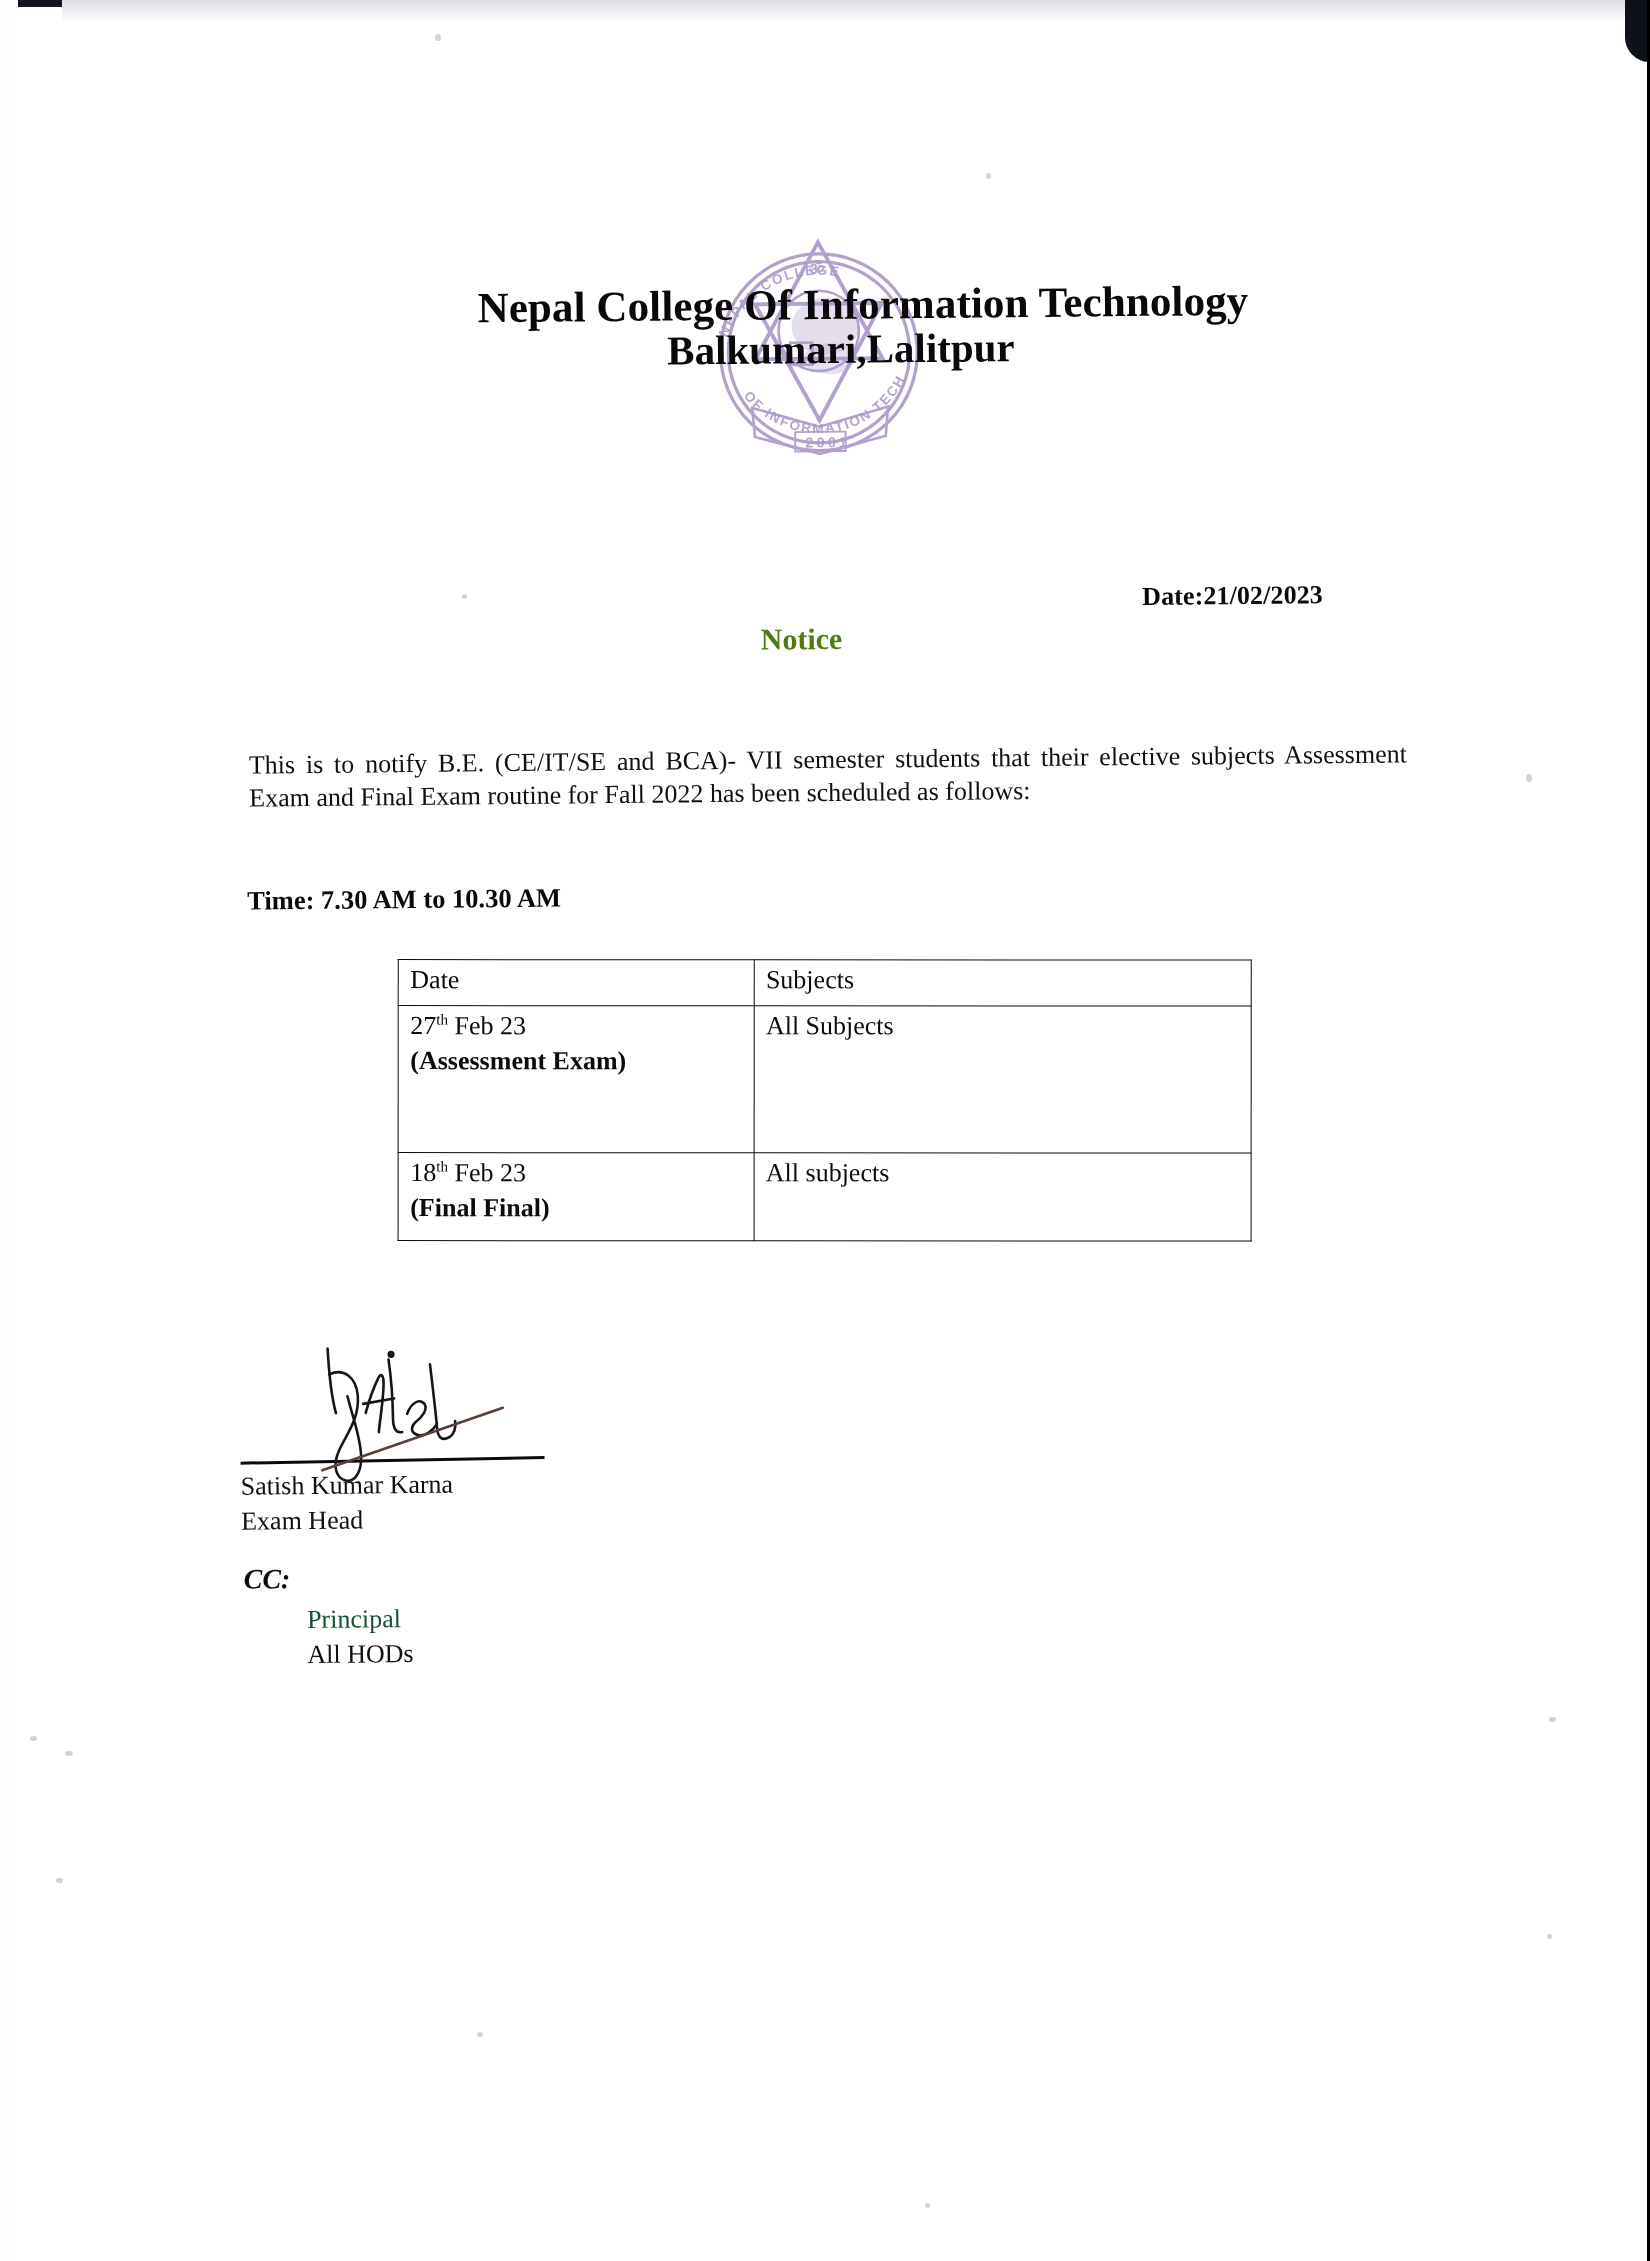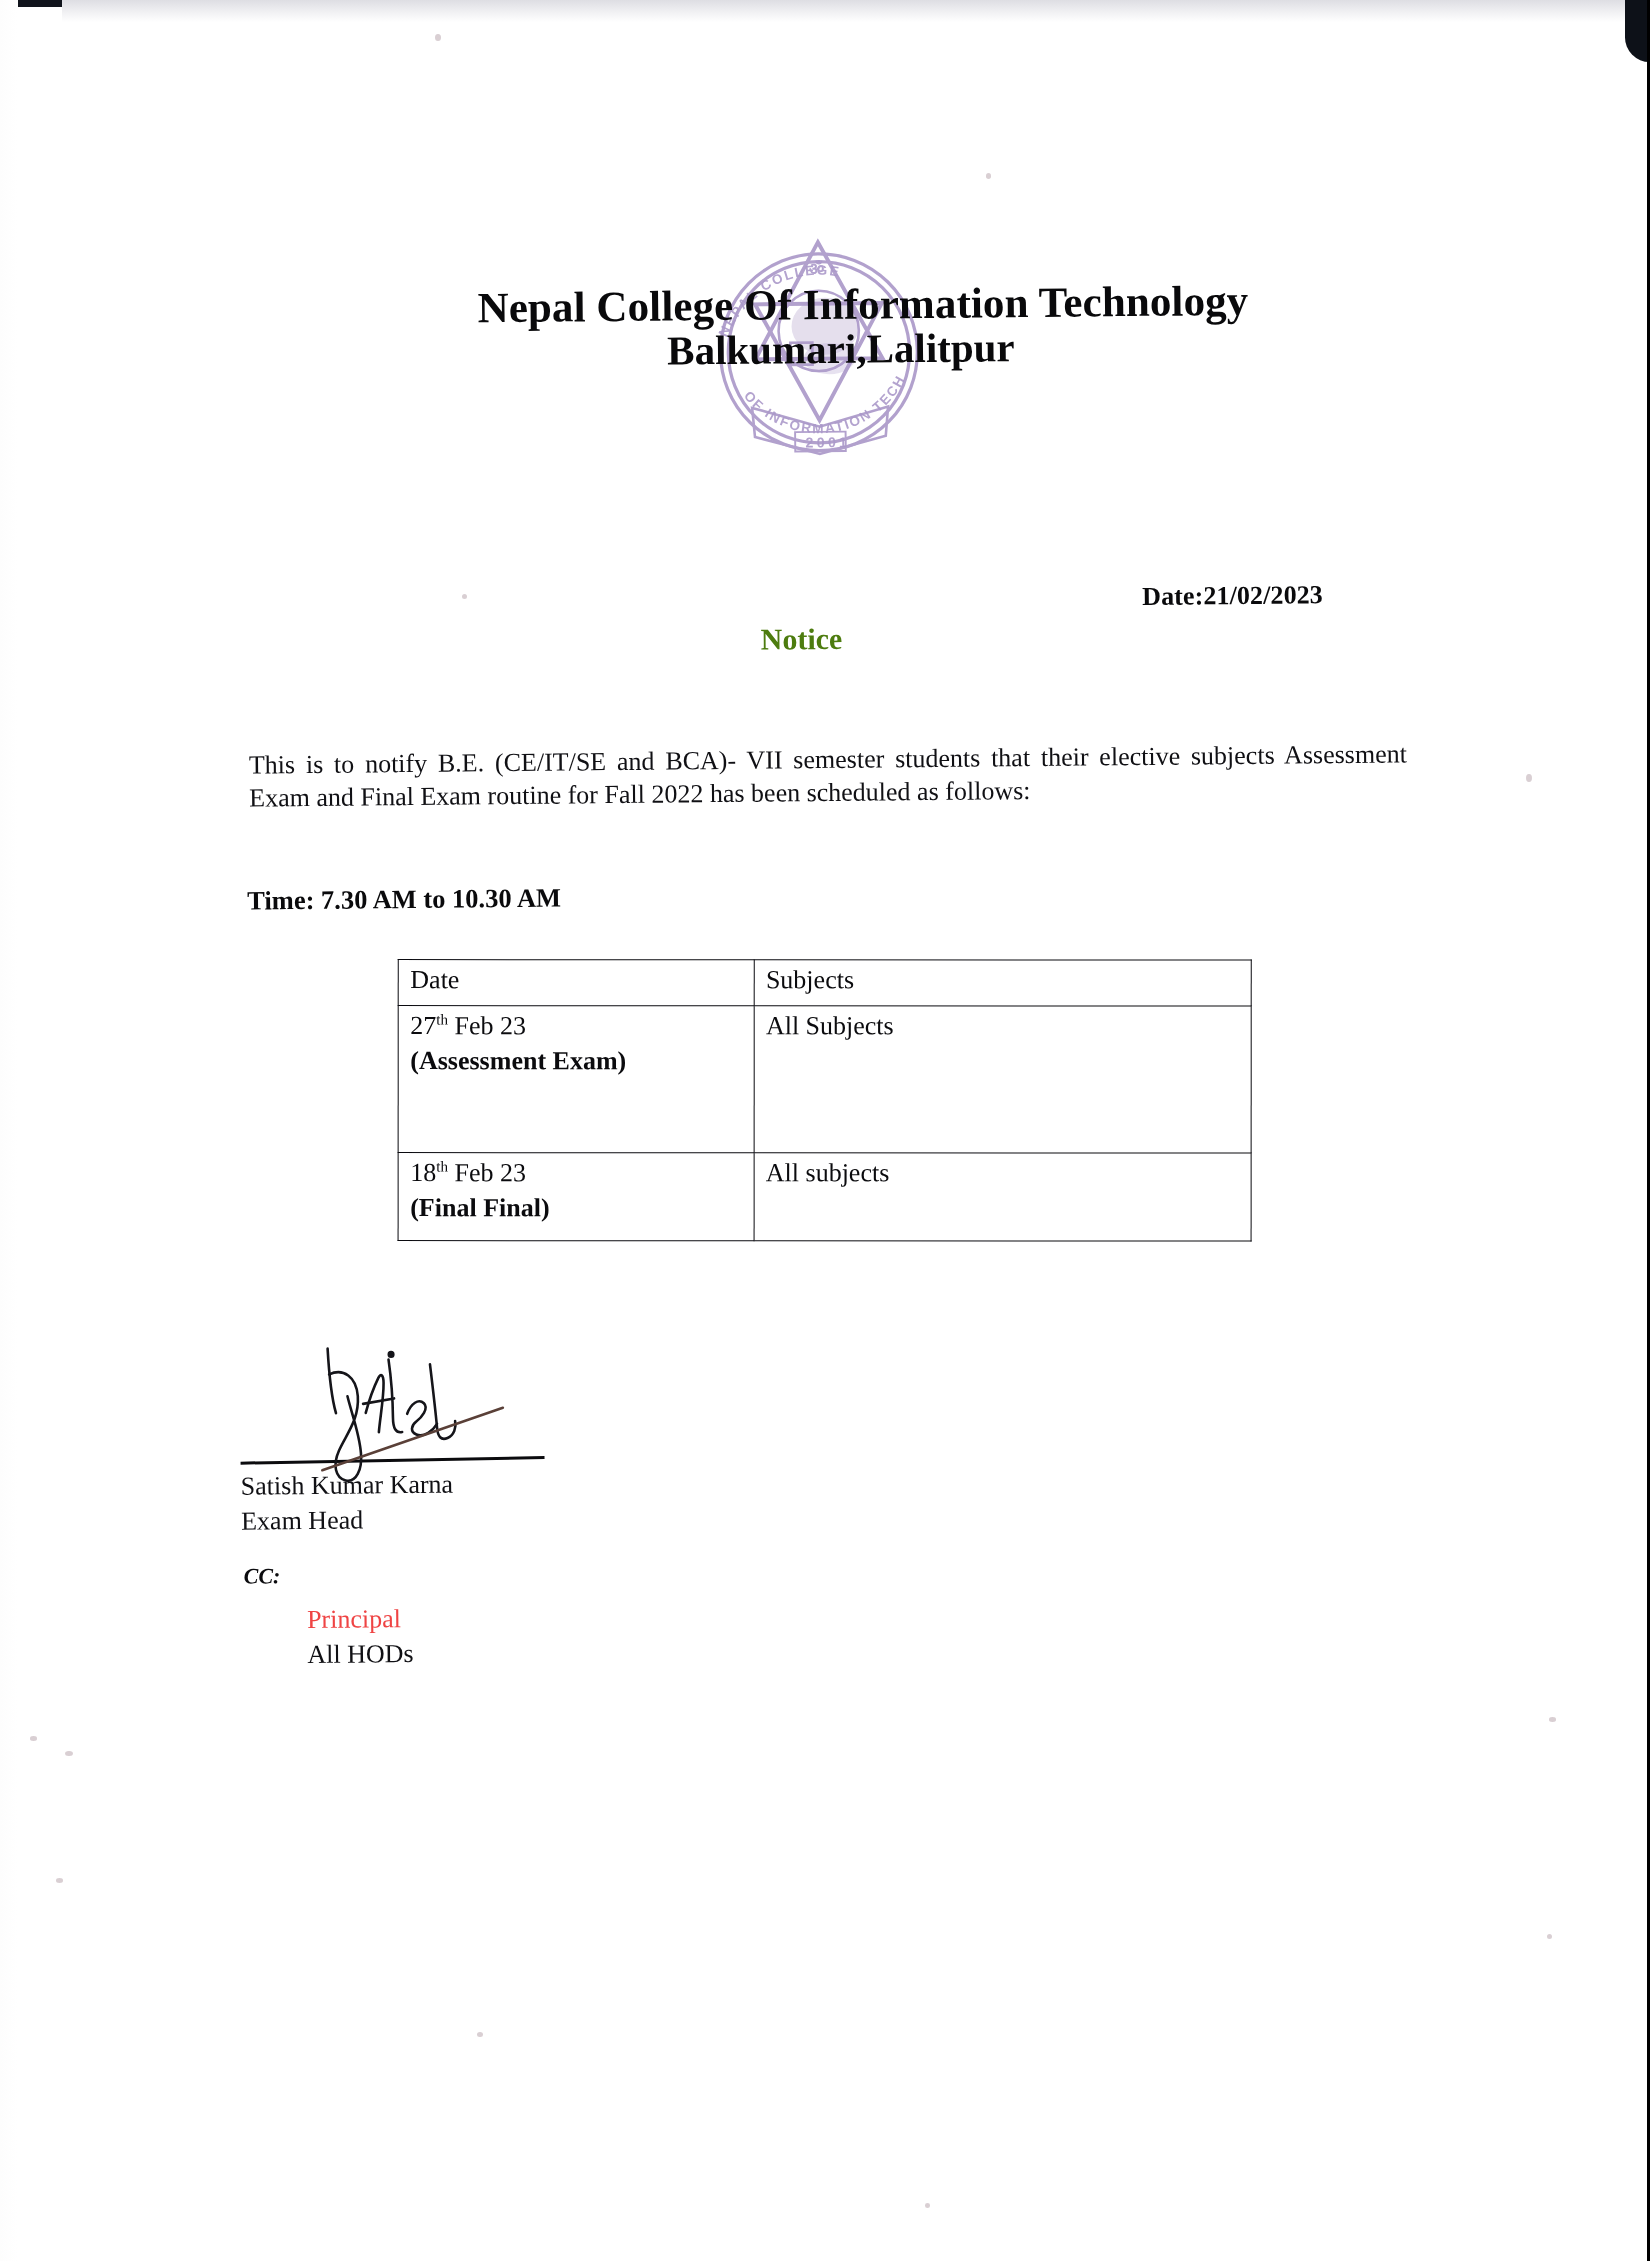--- a/index.html
+++ b/index.html
@@ -197,30 +197,30 @@
     position: absolute;
     left: 234px; top: 1501px;
     font-size: 26px;
     color: #101014;
   }
 
   
   .cc-label {
     position: absolute;
     left: 236px; top: 1558px;
-    font-size: 22px;
+    font-size: 28px;
     font-weight: bold;
     font-style: italic;
     color: #0b0b0e;
   }
   .cc-item-1 {
     position: absolute;
     left: 299px; top: 1600px;
     font-size: 26px;
-    color: #ef4444;
+    color: #14532d;
   }
   .cc-item-2 {
     position: absolute;
     left: 299px; top: 1635px;
     font-size: 26px;
     color: #101014;
   }
 </style>
 </head>
 <body>

